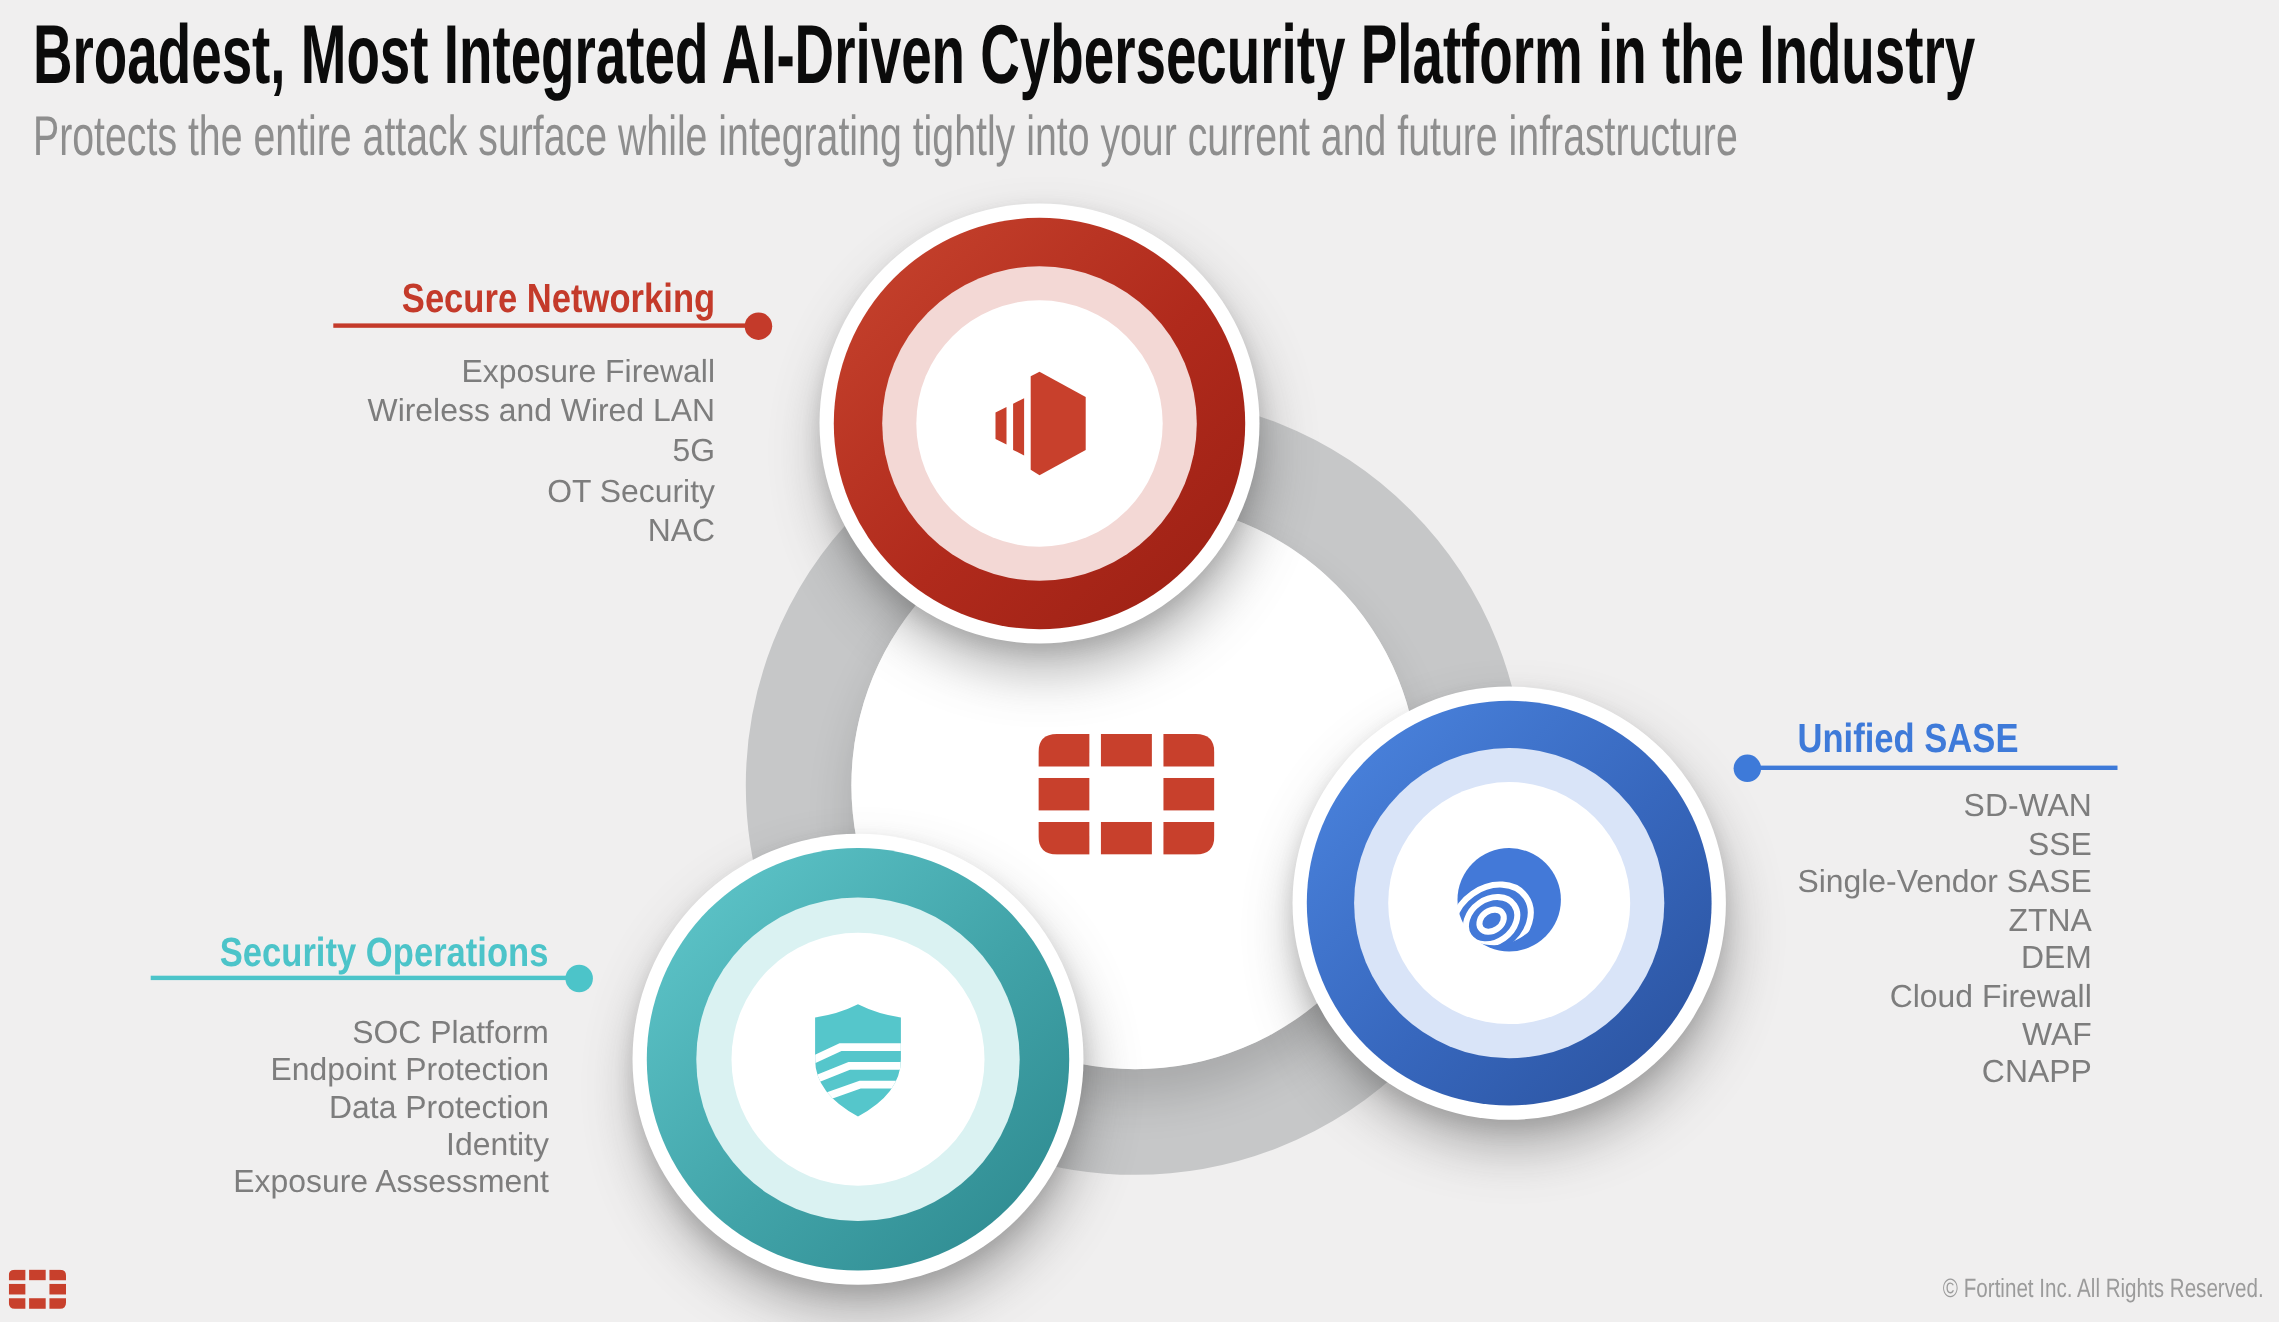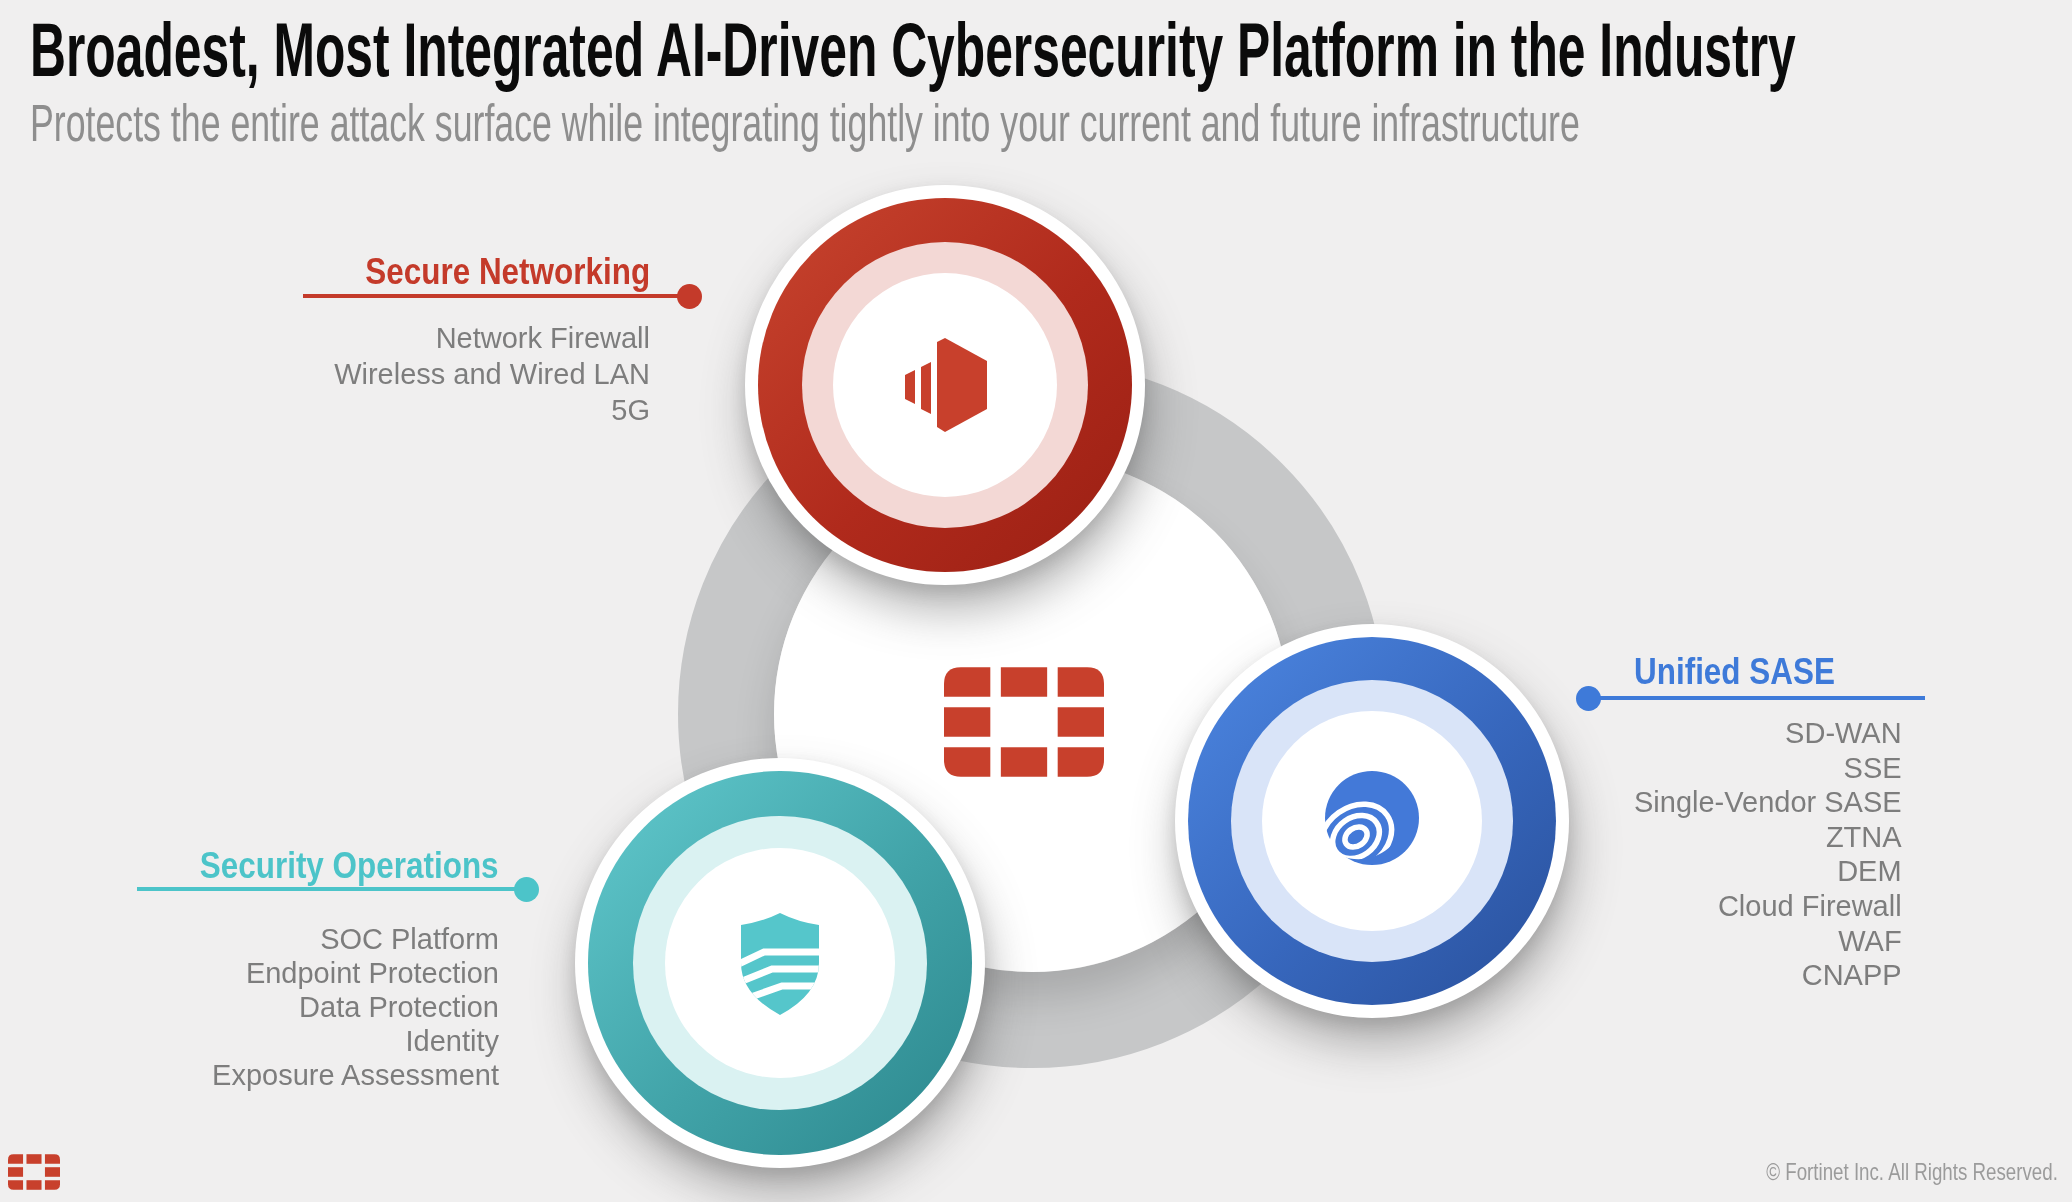--- a/index.html
+++ b/index.html
@@ -141,23 +141,25 @@
           <path d="M6,98 L54,81 L100,81"></path>
         </g>
       </svg>
     </div>
   </div>
 
   <div class="h-label h-right c-red" style="right:1422px;top:252px;">Secure Networking</div>
   <div class="u-line bg-red" style="left:303px;top:294px;width:379px;"></div>
   <div class="u-dot bg-red" style="left:677px;top:284px;"></div>
   <div class="items right" style="right:1422px;top:320px;line-height:36.2px;">
-    <div>Network Firewall</div>
+    <div>Exposure Firewall</div>
     <div>Wireless and Wired LAN</div>
     <div>5G</div>
+    <div>OT Security</div>
+    <div>NAC</div>
   </div>
 
   <div class="h-label h-right c-teal" style="right:1573px;top:846px;">Security Operations</div>
   <div class="u-line bg-teal" style="left:137px;top:887px;width:378px;"></div>
   <div class="u-dot bg-teal" style="left:514px;top:877px;"></div>
   <div class="items right" style="right:1573px;top:922px;line-height:34px;">
     <div>SOC Platform</div>
     <div>Endpoint Protection</div>
     <div>Data Protection</div>
     <div>Identity</div>

